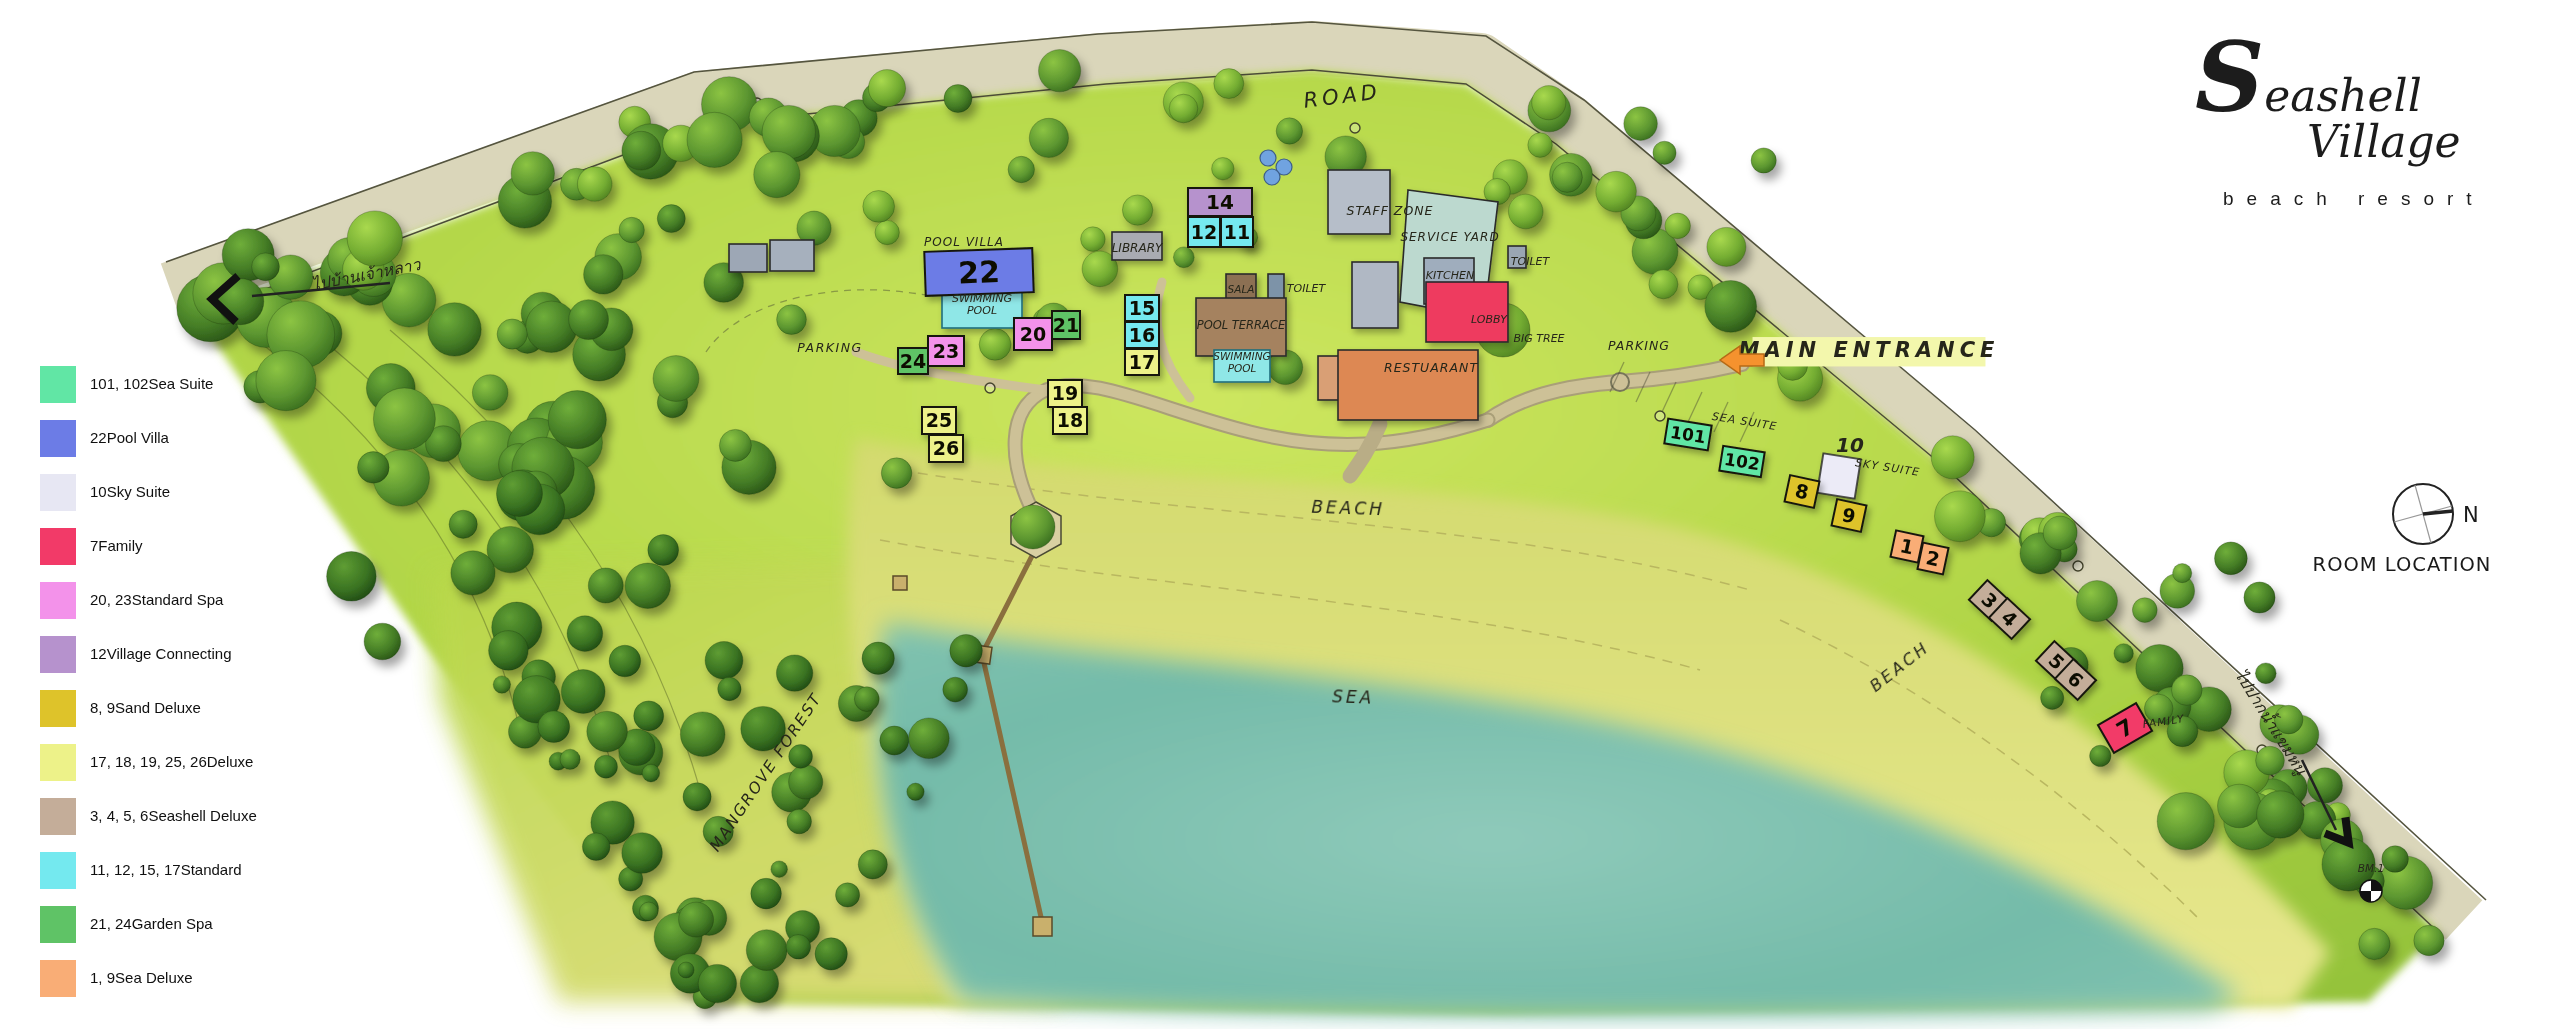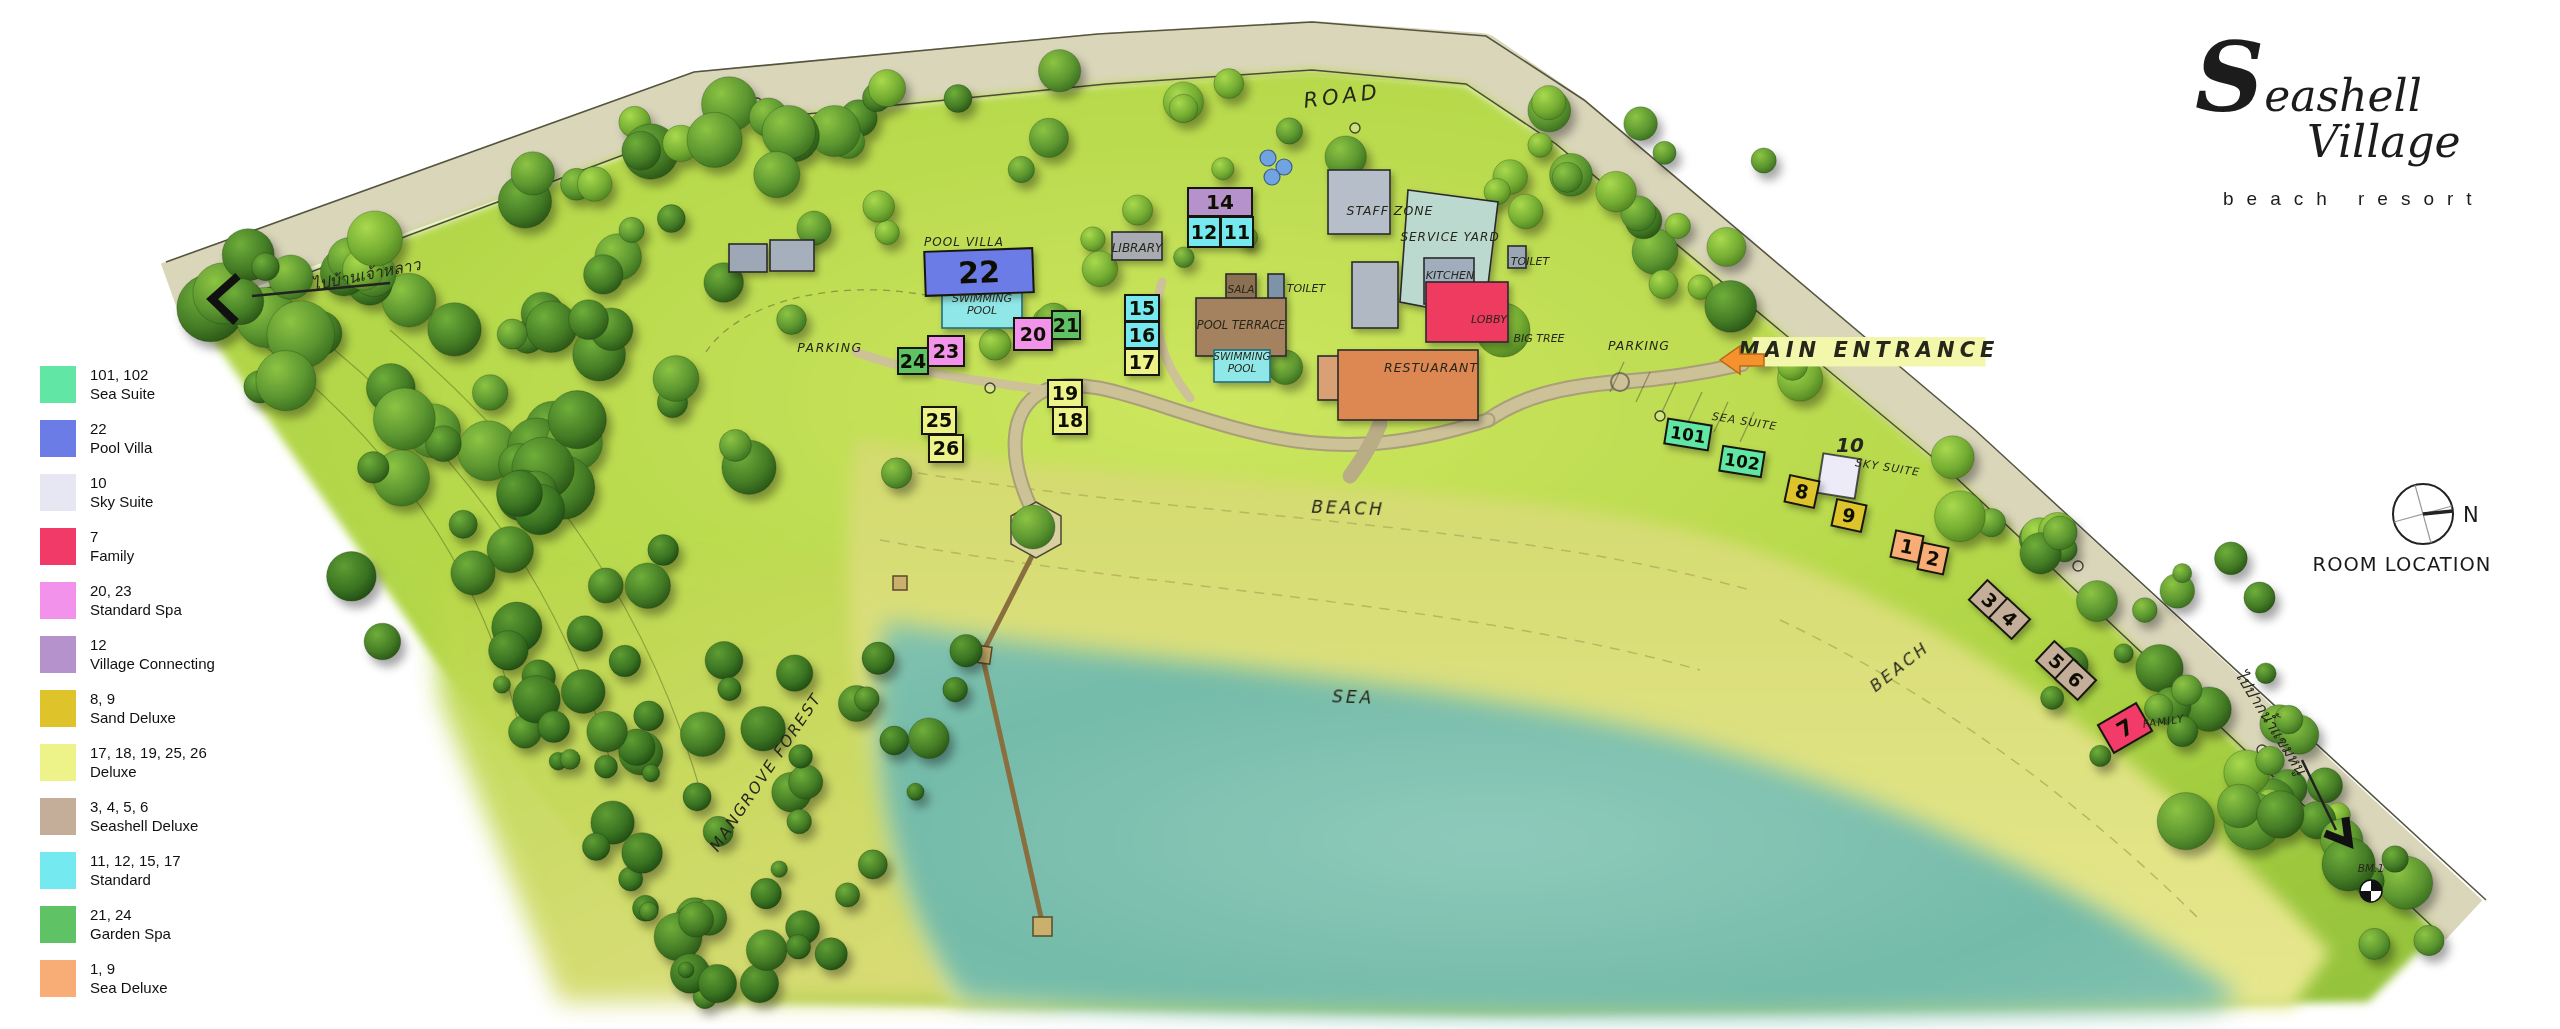--- a/index.html
+++ b/index.html
@@ -9,21 +9,21 @@
   .maplbl{font-style:italic;fill:#26261a}
   .maplbl.b{font-weight:bold}
   .roomnum{font-weight:bold;fill:#0f0f06}
   .compass-n{font-size:21px;fill:#1a1a1a}
   .roomloc{font-size:19.5px;fill:#1a1a1a;letter-spacing:1px}
   
   .legend{position:absolute;left:40px;top:366px;z-index:5}
   .lg-item{display:flex;align-items:center;margin-bottom:17px;height:37px}
   .sw{width:36px;height:37px;flex:none;display:inline-block}
   .lt{margin-left:14px;font-size:15px;line-height:18.5px;color:#101010;display:flex;
-      flex-direction:column;justify-content:center;white-space:nowrap}
+      flex-direction:row;justify-content:center;white-space:nowrap}
   
   .logo{position:absolute;left:2195px;top:52px;width:340px;color:#1c1c1c;z-index:5}
   .logo-seashell{font-family:"DejaVu Serif",serif;font-style:italic;font-size:44px;line-height:1}
   .logo-seashell::first-letter{font-size:96px;line-height:.55;font-weight:bold}
   .logo-village{font-family:"DejaVu Serif",serif;font-style:italic;font-size:44px;line-height:1;
       margin-left:112px;margin-top:2px}
   .logo-tagline{font-size:19px;letter-spacing:13px;margin-top:24px;margin-left:28px;white-space:nowrap}
 </style>
 </head>
 <body>

